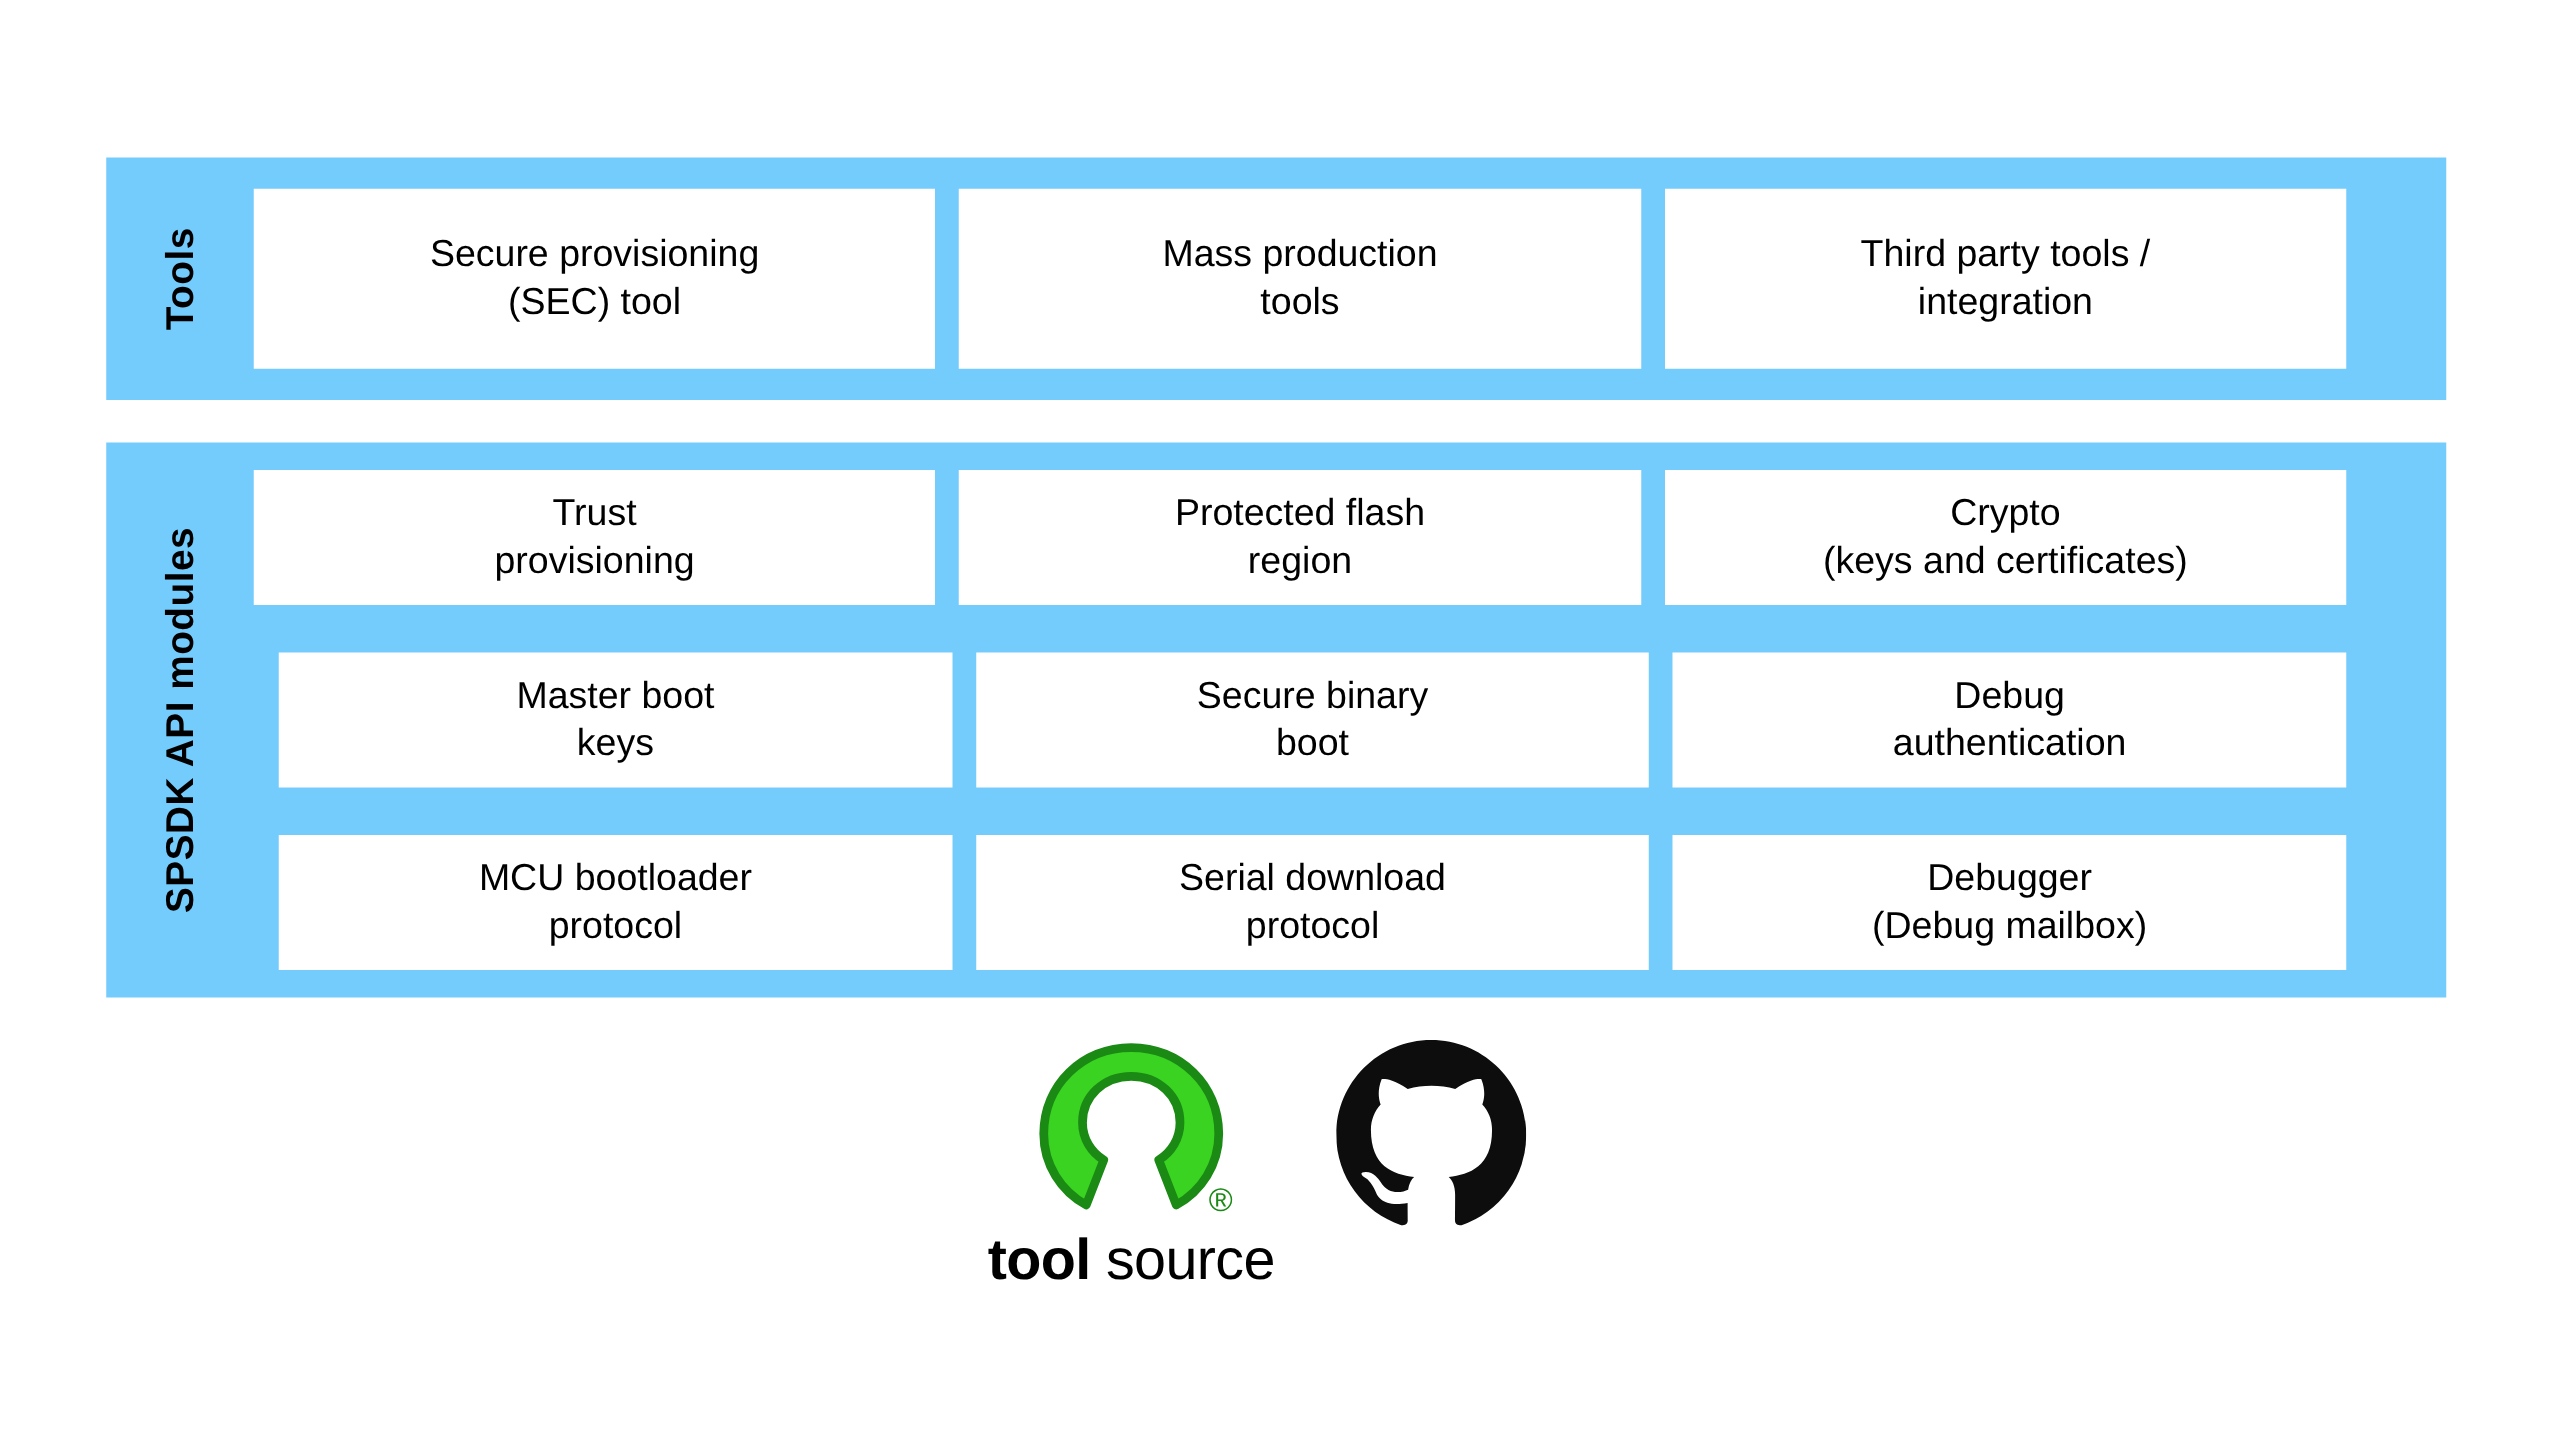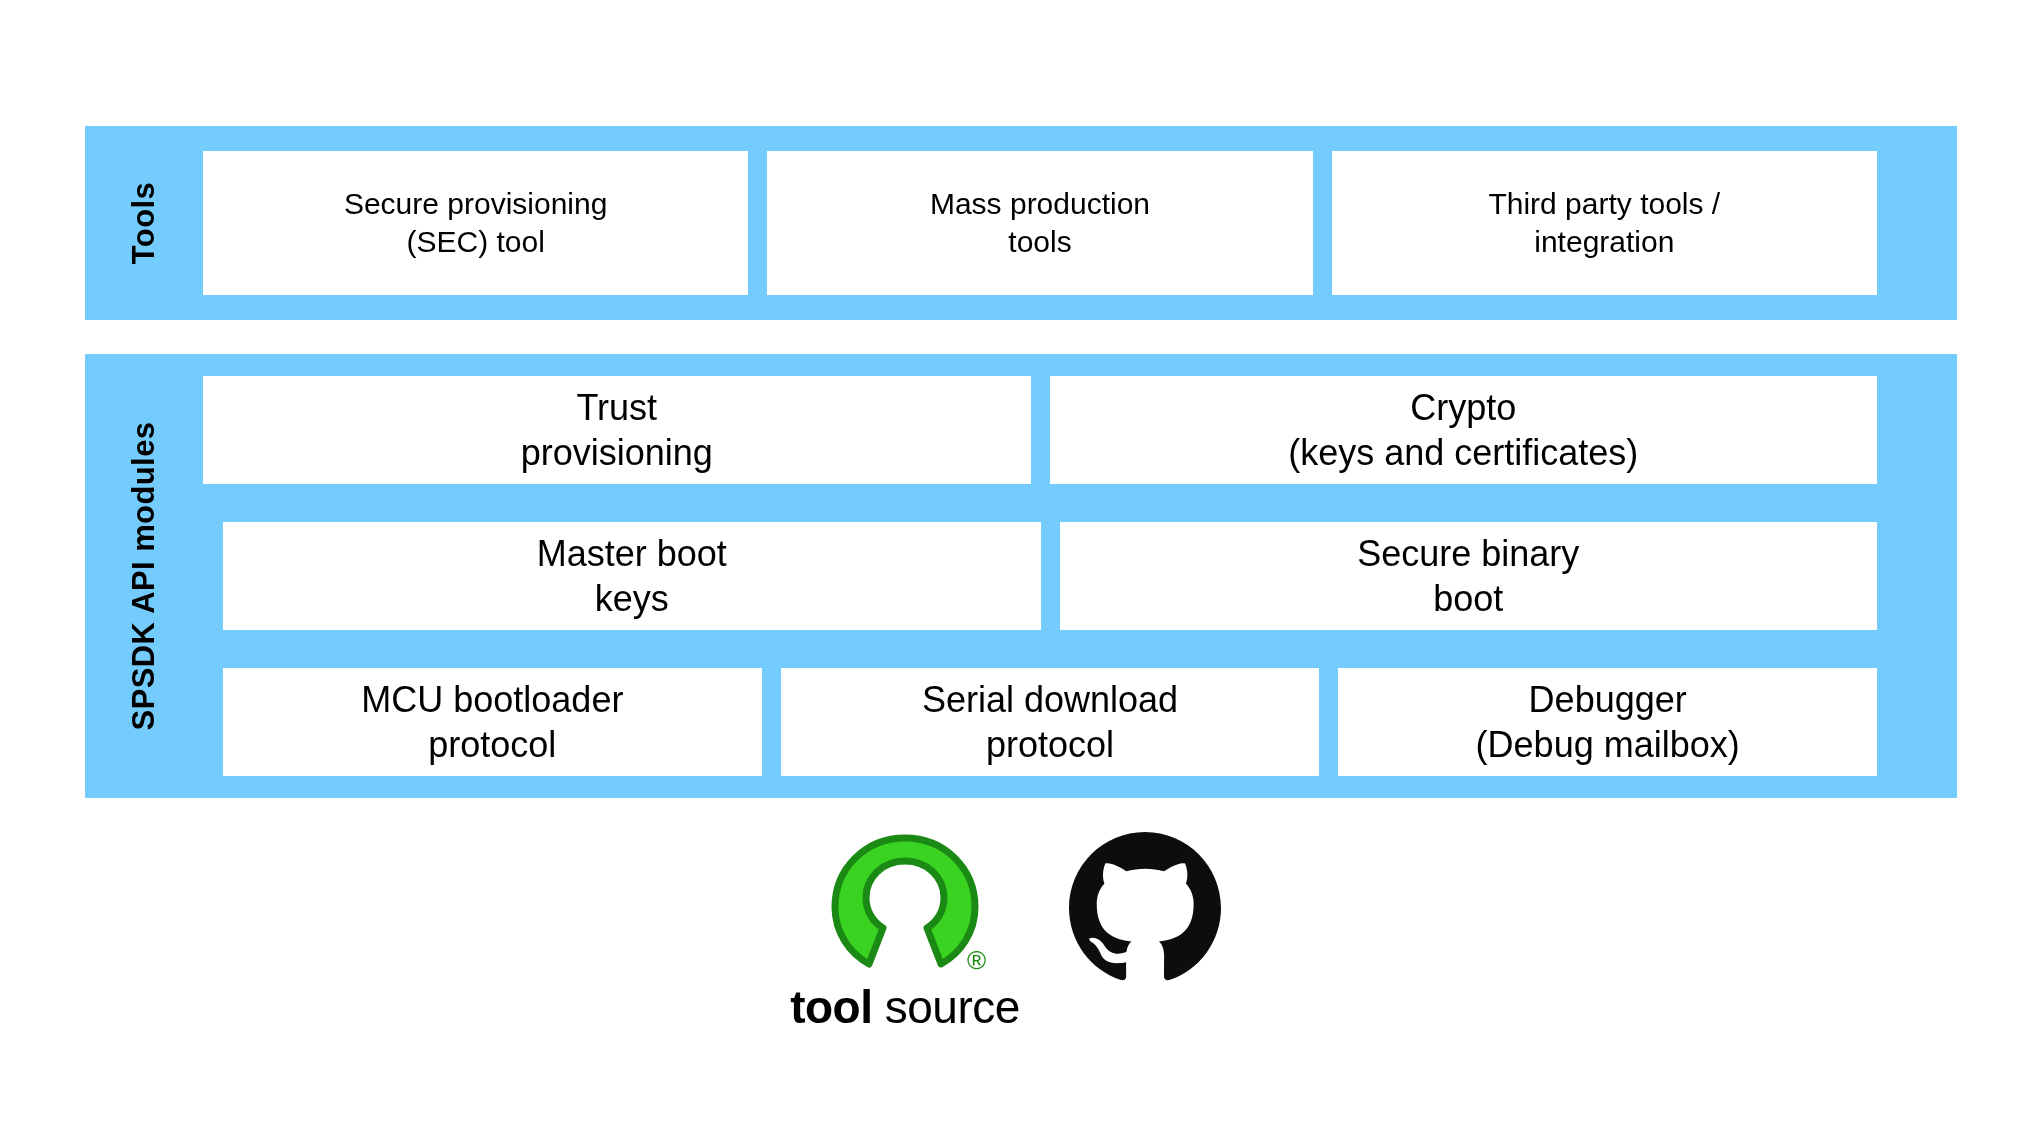--- a/index.html
+++ b/index.html
@@ -82,21 +82,21 @@
     box-sizing: border-box;
     color: #000000;
   }
   .band-tools .card {
     height: 144px;
     font-size: 30px;
     line-height: 1.26;
   }
   .band-modules .card {
     height: 108px;
-    font-size: 36px;
+    font-size: 30px;
     line-height: 1.26;
     justify-content: center;
   }
   .card-text { padding: 0 10px; }
 
   
   .logos {
     position: absolute;
     left: 805px;
     top: 832px;
@@ -179,37 +179,49 @@
 
       <div class="card-row">
         <div class="card">
           <div class="card-text">
             <span>Trust</span><br>
             <span>provisioning</span>
           </div>
         </div>
         <div class="card">
           <div class="card-text">
+            <span>Protected flash</span><br>
+            <span>region</span>
+          </div>
+        </div>
+        <div class="card">
+          <div class="card-text">
             <span>Crypto</span><br>
             <span>(keys and certificates)</span>
           </div>
         </div>
       </div>
 
       <div class="card-row">
         <div class="card">
           <div class="card-text">
             <span>Master boot</span><br>
             <span>keys</span>
           </div>
         </div>
         <div class="card">
           <div class="card-text">
             <span>Secure binary</span><br>
             <span>boot</span>
+          </div>
+        </div>
+        <div class="card">
+          <div class="card-text">
+            <span>Debug</span><br>
+            <span>authentication</span>
           </div>
         </div>
       </div>
 
       <div class="card-row">
         <div class="card">
           <div class="card-text">
             <span>MCU bootloader</span><br>
             <span>protocol</span>
           </div>

